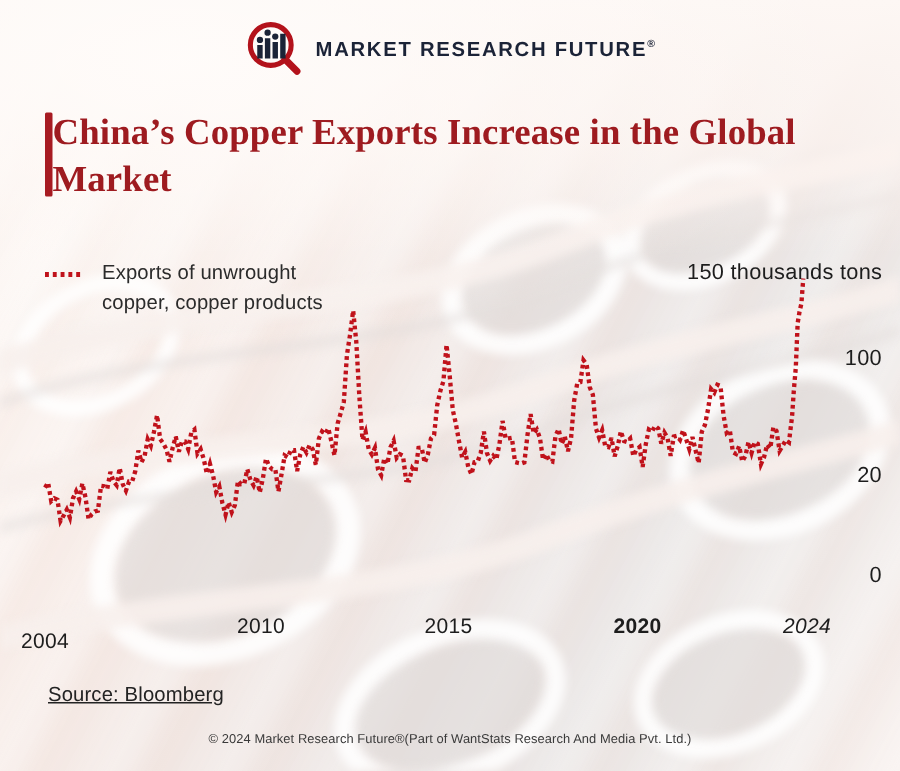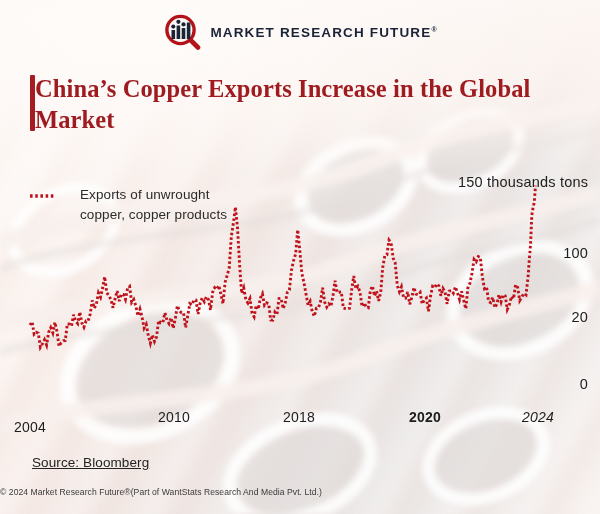--- a/index.html
+++ b/index.html
@@ -69,21 +69,21 @@
   }
   .title-text {
     font-family:"Liberation Serif", serif;
     font-size:24.5px; font-weight:bold; color:#9e1b20;
     line-height:1.28; letter-spacing:.1px;
   }
 
   
   .legend {
     position:absolute; left:30px; top:172px;
-    display:flex; align-items:flex-start; gap:24px;margin-top:13px;
+    display:flex; align-items:flex-start; gap:12px;
   }
   .legend-dash { margin-top:9px; flex:none; }
   .legend-label {
     font-size:13.5px; color:#2b2b2b; line-height:1.45; letter-spacing:.1px;
     white-space:pre-line;
   }
 
   
   #chart { position:absolute; left:0; top:0; width:600px; height:424px; }
 
@@ -98,21 +98,21 @@
   .xtick {
     position:absolute; color:#1d1d1d; font-size:14px; letter-spacing:.2px;
   }
 
   
   .source {
     position:absolute; left:32px; top:455px;
     font-size:13.5px; color:#232323; letter-spacing:.1px;text-decoration:underline;
   }
   .copyright {
-    position:absolute; left:0; right:0; top:487px; 
+    position:absolute; left:0; right:0; top:487px; text-align:center;
     font-size:8.6px; color:#3a3a3a; letter-spacing:.05px;
   }
 </style>
 </head>
 <body>
 
 <div id="bg">
   <div class="base"></div>
   <div class="sheen"></div>
   <svg viewBox="0 0 600 514">
@@ -179,27 +179,27 @@
 copper, copper products</div>
   </div>
 
   <div id="chart">
     <svg id="series-svg" width="600" height="514">
         <path d="M30.00,325.04 L32.08,321.76 L34.15,334.15 L36.23,332.21 L38.30,333.15 L40.38,347.25 L42.45,343.66 L44.53,339.75 L46.60,344.98 L48.68,332.15 L50.75,327.69 L52.83,332.84 L54.90,322.25 L56.98,331.50 L59.05,346.18 L61.13,342.84 L63.20,340.94 L65.28,340.50 L67.35,323.92 L69.43,324.22 L71.50,325.95 L73.58,314.66 L75.65,320.88 L77.73,323.49 L79.80,311.97 L81.88,322.94 L83.95,327.13 L86.03,321.01 L88.10,321.00 L90.18,314.13 L92.25,300.39 L94.33,308.15 L96.41,304.03 L98.48,292.91 L100.56,297.18 L102.63,287.94 L104.71,276.79 L106.78,292.79 L108.86,295.60 L110.93,299.57 L113.01,307.79 L115.08,298.62 L117.16,291.02 L119.23,301.13 L121.31,294.22 L123.38,294.38 L125.46,299.40 L127.53,288.41 L129.61,286.45 L131.68,302.38 L133.76,299.46 L135.83,306.04 L137.91,315.78 L139.98,309.18 L142.06,317.06 L144.13,328.08 L146.21,324.39 L148.28,335.47 L150.36,343.14 L152.43,334.87 L154.51,341.45 L156.58,336.77 L158.66,320.49 L160.74,322.78 L162.81,322.63 L164.89,312.86 L166.96,319.96 L169.04,323.55 L171.11,317.76 L173.19,328.31 L175.26,318.94 L177.34,305.70 L179.41,310.82 L181.49,312.89 L183.56,312.89 L185.64,327.63 L187.71,316.04 L189.79,303.65 L191.86,304.93 L193.94,300.01 L196.01,300.09 L198.09,314.10 L200.16,303.00 L202.24,297.93 L204.31,301.71 L206.39,296.73 L208.46,299.51 L210.54,309.85 L212.61,292.32 L214.69,287.68 L216.76,289.36 L218.84,285.52 L220.92,294.29 L222.99,303.63 L225.07,282.41 L227.14,275.42 L229.22,268.00 L231.29,236.64 L233.37,223.17 L235.44,207.09 L237.52,227.90 L239.59,264.67 L241.67,293.34 L243.74,287.92 L245.82,299.56 L247.89,302.97 L249.97,298.65 L252.04,313.09 L254.12,316.81 L256.19,305.45 L258.27,309.31 L260.34,298.13 L262.42,293.86 L264.49,305.25 L266.57,302.75 L268.64,303.75 L270.72,320.03 L272.79,320.22 L274.87,312.18 L276.94,314.67 L279.02,298.59 L281.09,298.37 L283.17,308.60 L285.25,302.88 L287.32,292.30 L289.40,289.98 L291.47,270.18 L293.55,260.65 L295.62,254.11 L297.70,229.80 L299.77,250.16 L301.85,273.28 L303.92,282.54 L306.00,294.08 L308.07,304.98 L310.15,301.26 L312.22,311.52 L314.30,316.22 L316.37,308.12 L318.45,307.66 L320.52,301.76 L322.60,287.76 L324.67,302.11 L326.75,307.15 L328.82,303.91 L330.90,306.43 L332.97,295.96 L335.05,280.65 L337.12,292.47 L339.20,292.21 L341.27,291.85 L343.35,308.06 L345.42,308.58 L347.50,309.00 L349.58,308.25 L351.65,290.03 L353.73,276.05 L355.80,288.96 L357.88,286.34 L359.95,291.92 L362.03,306.47 L364.10,302.74 L366.18,306.90 L368.25,307.70 L370.33,290.69 L372.40,285.99 L374.48,295.97 L376.55,291.06 L378.63,300.83 L380.70,292.20 L382.78,267.02 L384.85,255.53 L386.93,254.77 L389.00,240.11 L391.08,242.89 L393.15,258.15 L395.23,263.07 L397.30,285.71 L399.38,291.71 L401.45,286.76 L403.53,297.66 L405.60,298.10 L407.68,291.94 L409.75,304.23 L411.83,297.35 L413.91,287.45 L415.98,294.04 L418.06,294.69 L420.13,292.43 L422.21,304.04 L424.28,299.83 L426.36,297.99 L428.43,311.29 L430.51,296.20 L432.58,286.34 L434.66,287.71 L436.73,283.91 L438.81,285.69 L440.88,295.74 L442.96,288.42 L445.03,291.96 L447.11,303.89 L449.18,291.06 L451.26,290.55 L453.33,293.20 L455.41,286.84 L457.48,292.92 L459.56,299.47 L461.63,291.35 L463.71,300.13 L465.78,308.74 L467.86,287.82 L469.93,283.33 L472.01,273.02 L474.08,259.37 L476.16,261.73 L478.24,256.51 L480.31,257.33 L482.39,277.15 L484.46,288.55 L486.54,286.76 L488.61,301.46 L490.69,302.58 L492.76,297.39 L494.84,307.63 L496.91,304.10 L498.99,294.62 L501.06,301.86 L503.14,294.73 L505.21,295.89 L507.29,309.46 L509.36,304.79 L511.44,296.36 L513.51,298.86 L515.59,284.81 L517.66,287.36 L519.74,300.52 L521.81,297.06 L523.89,293.41 L525.96,294.89 L528.04,277.67 L529.28,259.53 L530.53,245.07 L531.77,215.44 L533.02,207.82 L534.26,202.33 L535.51,185.68" fill="none" stroke="#c0121b" stroke-width="2.9" stroke-dasharray="2.5 2.3" stroke-linecap="butt" stroke-linejoin="miter"></path>
       </svg>
 
     <div class="axis-unit" id="unit-anno" style="left:458px; top:174px;">150 thousands tons</div>
 
-    <div class="ytick" id="yt-100" style="left:556px; top:245px; width:32px;">100</div>
+    <div class="ytick" id="yt-100" style="left:556px; top:231px; width:32px;">100</div>
     <div class="ytick" id="yt-50" style="left:556px; top:309px; width:32px;">20</div>
     <div class="ytick" id="yt-0" style="left:556px; top:376px; width:32px;">0</div>
 
     <div class="xtick" style="left:14px; top:419px;">2004</div>
     <div class="xtick" style="left:158px; top:409px;">2010</div>
-    <div class="xtick" style="left:283px; top:409px;">2018</div>
+    <div class="xtick" style="left:283px; top:409px;">2015</div>
     <div class="xtick" style="left:409px; top:409px;font-weight:bold;">2020</div>
     <div class="xtick" style="left:522px; top:409px;font-style:italic;">2024</div>
   </div>
 
   <div class="source">Source: Bloomberg</div>
   <div class="copyright">© 2024 Market Research Future®(Part of WantStats Research And Media Pvt. Ltd.)</div>
 
 </div>
 
 </body></html>

